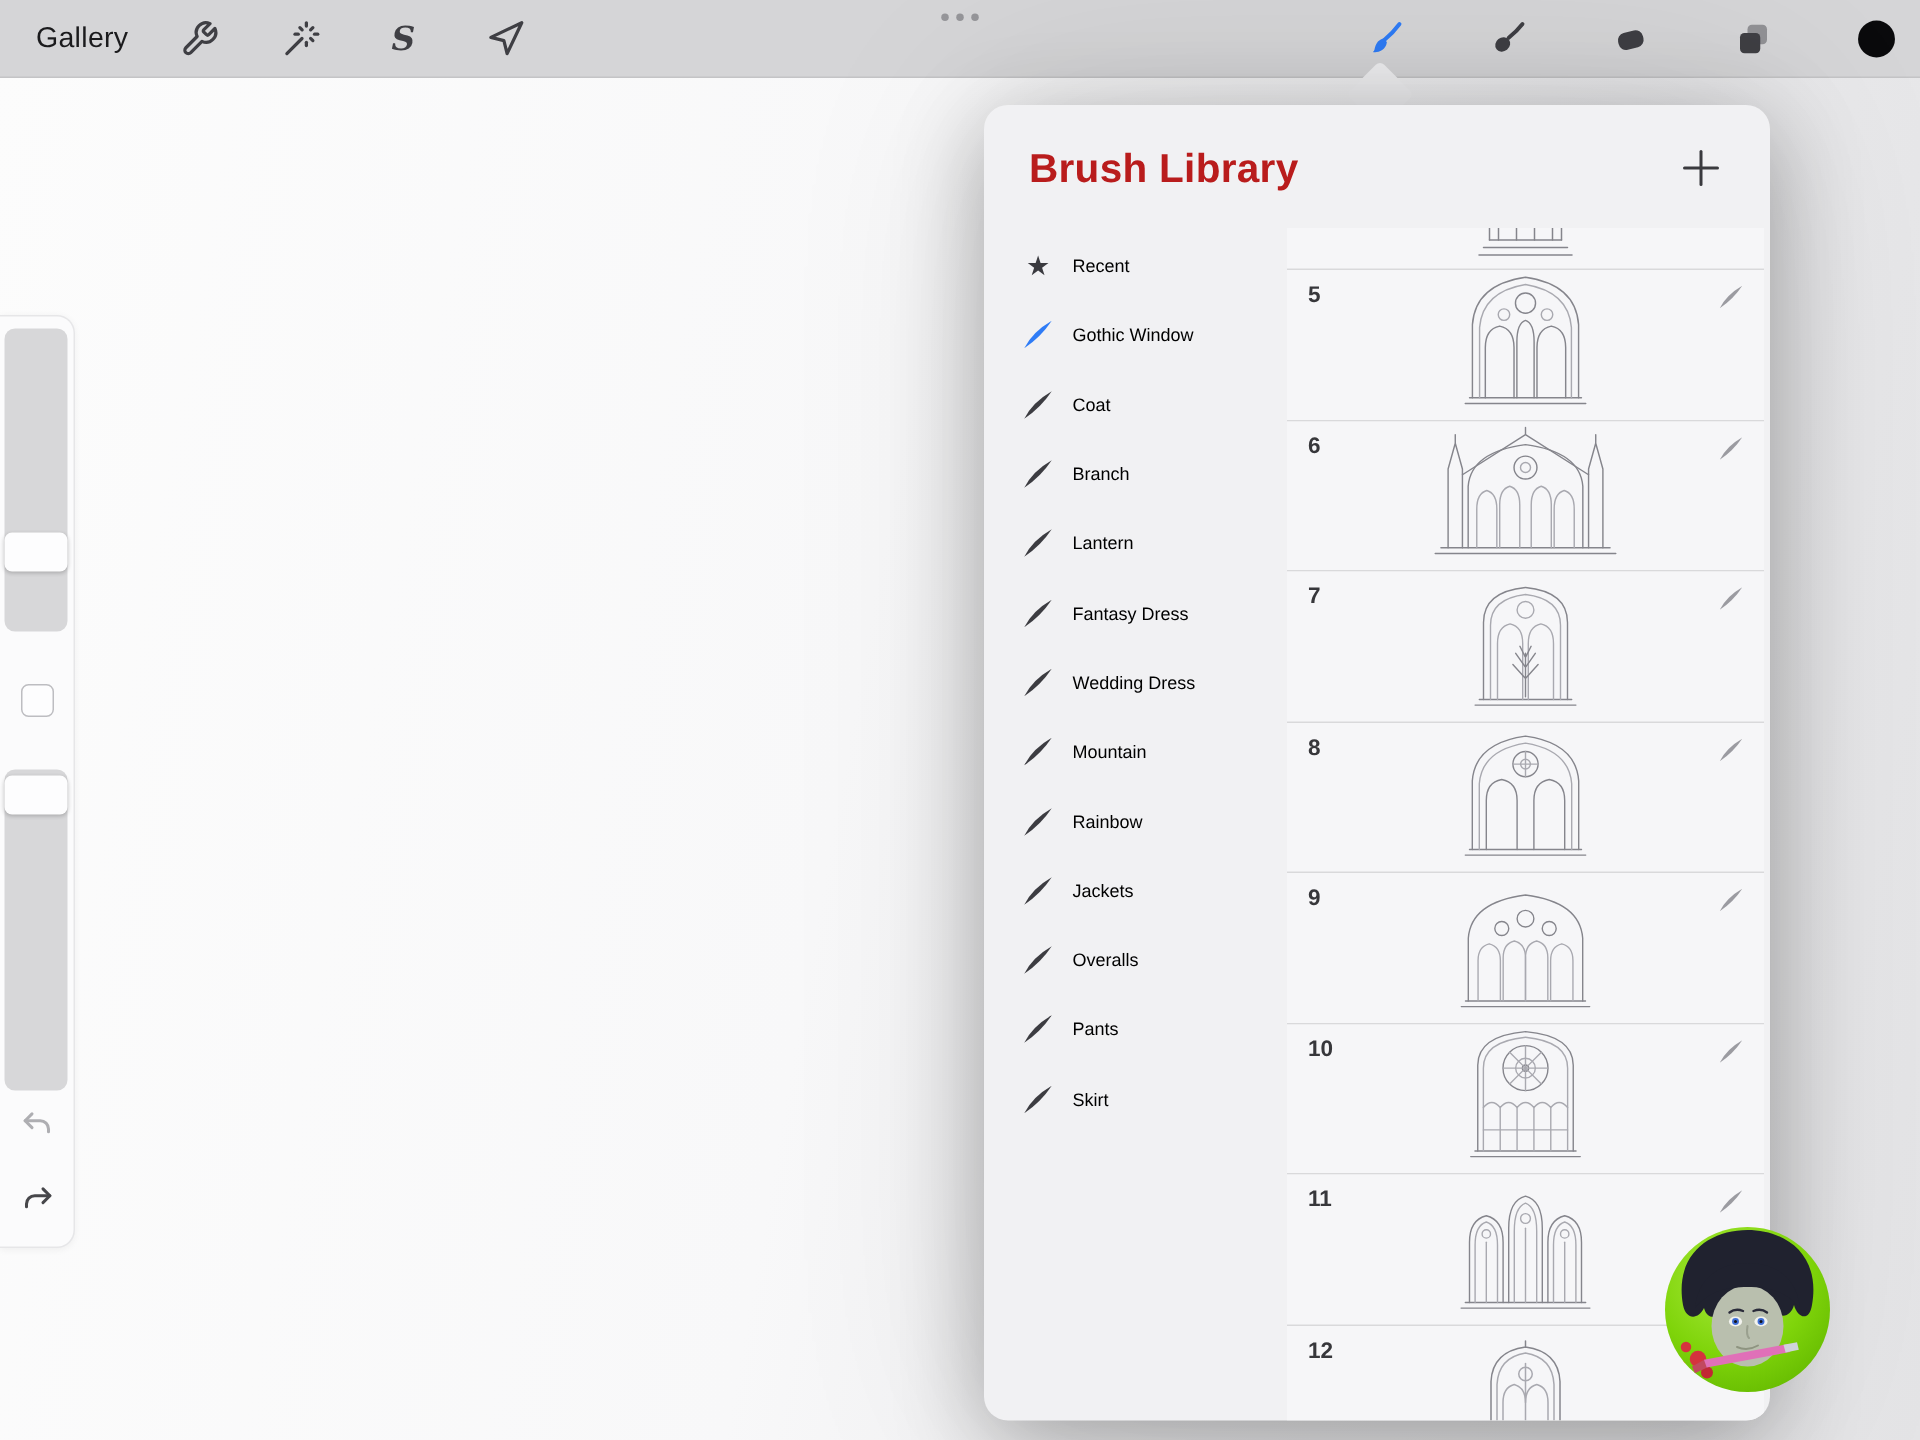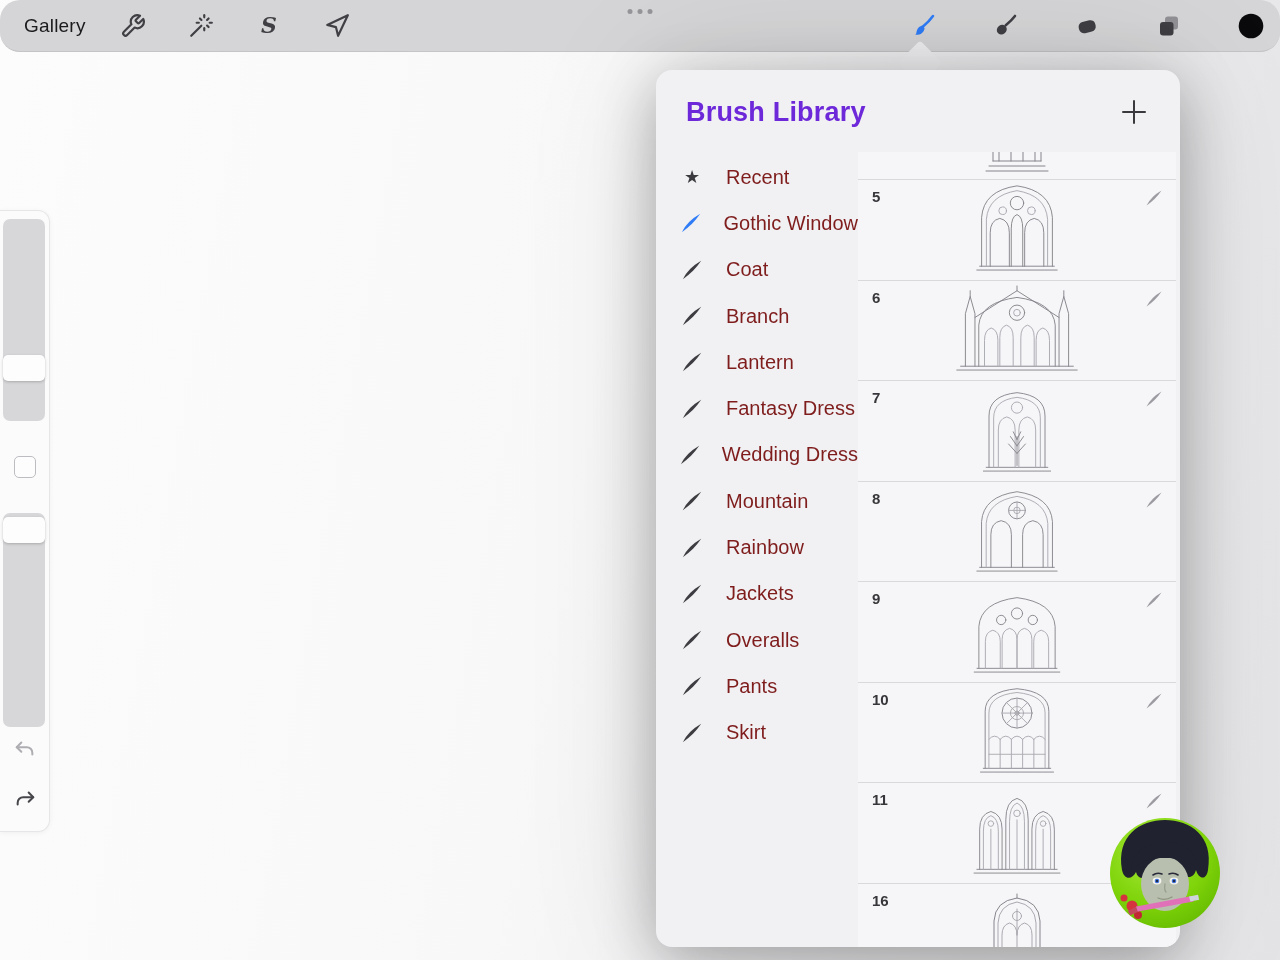--- a/index.html
+++ b/index.html
@@ -6,21 +6,21 @@
   html,body { width:1280px; height:960px; overflow:hidden; }
   body {
     font-family:"Liberation Sans","DejaVu Sans",sans-serif;
     position:relative;
     background:linear-gradient(100deg,#fcfcfc 0%,#f8f8f9 45%,#ececee 72%,#e4e4e6 100%);
   }
   
   .toolbar {
     position:absolute; top:0; left:0; right:0; height:52px;
     background:#d5d5d7; border-bottom:1px solid rgba(0,0,0,0.08);
-    display:flex; align-items:center; z-index:30;border-radius:20px;
+    display:flex; align-items:center; z-index:30;
   }
   .gallery-btn { margin-left:24px; font-size:19px; color:#1b1b1d; letter-spacing:.2px; cursor:default; }
   .tb-left { display:flex; gap:42px; margin-left:34px; }
   .tb-right { position:absolute; right:16px; top:0; height:52px; display:flex; gap:56px; align-items:center; }
   .tb-icon { width:26px; height:26px; display:flex; align-items:center; justify-content:center; }
   .tb-icon svg { width:26px; height:26px; }
   .drag-dots { position:absolute; left:50%; top:9px; transform:translateX(-50%); display:flex; gap:5px; }
   .drag-dots i { width:5px; height:5px; border-radius:50%; background:#96969a; display:block; }
 
   
@@ -48,33 +48,33 @@
   .panel {
     position:absolute; left:656px; top:70px; width:524px; height:877px; z-index:40;
     background:#f1f1f3; border-radius:16px; overflow:hidden;
     box-shadow:0 14px 60px rgba(0,0,0,0.30), 0 0 140px rgba(0,0,0,0.10);
   }
   .panel-arrow {
     position:absolute; z-index:39; left:904px; top:47px; width:32px; height:32px;
     background:#f1f1f3; transform:rotate(45deg); border-radius:4px;
   }
   .panel-header { position:relative; height:82px; }
-  .panel-title { position:absolute; left:30px; top:27px; font-size:27px; font-weight:bold; color:#6d28d9; letter-spacing:.2px; }
+  .panel-title { position:absolute; left:30px; top:27px; font-size:27px; font-weight:bold; color:#b91c1c; letter-spacing:.2px; }
   .add-btn { position:absolute; right:30px; top:26px; width:32px; height:32px; display:flex; align-items:center; justify-content:center; }
   .add-btn svg { width:28px; height:28px; }
   .panel-body { display:flex; height:795px; }
 
   
   .cat-list { width:202px; padding-top:2px; overflow:hidden; }
   .cat-item { display:flex; align-items:center; height:46.3px; cursor:default; }
   .cat-icon { width:36px; margin-left:18px; display:flex; align-items:center; justify-content:center;
               font-size:18px; color:#3a3a3f; }
   .cat-icon svg { width:22px; height:22px; fill:#3c3c41; }
   .cat-item.selected .cat-icon svg { fill:#2f7cf6; }
-  .cat-label { margin-left:16px; font-size:20px; color:#7f1d1d; white-space:nowrap; }
+  .cat-label { margin-left:5px; font-size:12px; color:#000000; white-space:nowrap; }
 
   
   .brush-list { flex:1; margin-right:4px; overflow:hidden; }
   .brush-row { position:relative; height:100.5px; background:#f6f6f8; border-bottom:1px solid #d9d9db; }
   .brush-row.partial { height:28px; }
   .brush-number { position:absolute; left:14px; top:8px; font-size:15px; font-weight:bold; color:#37373b; }
   .row-swoosh { position:absolute; right:13px; top:9px; }
   .row-swoosh svg { width:18px; height:18px; fill:#9b9ba1; }
   .thumb { position:absolute; left:50%; bottom:5px; transform:translateX(-50%); }
   .brush-row.last .thumb { bottom:auto; top:9px; }
@@ -455,21 +455,21 @@
             <circle class="lt" cx="48" cy="25" r="3.5"></circle>
             <path d="M64 85 V42 Q64 26 76 23 Q88 26 88 42 V85"></path>
             <path class="lt" d="M68 85 V44 Q68 30 76 27.5 Q84 30 84 44 V85"></path>
             <path class="lt" d="M76 85 V42"></path>
             <circle class="lt" cx="76" cy="36" r="3"></circle>
           </svg>
         </div>
       </div>
 
       <div class="brush-row last">
-        <span class="brush-number">16</span>
+        <span class="brush-number">12</span>
         <div class="thumb">
           <svg class="gw" width="58" height="84" viewBox="0 0 58 84">
             <path d="M6 84 V28 Q7 8 29 5 Q51 8 52 28 V84 M29 5 V1"></path>
             <path class="lt" d="M10 84 V30 Q11 12 29 9 Q47 12 48 30 V84"></path>
             <path class="lt" d="M29 84 V16"></path>
             <circle class="lt" cx="29" cy="23" r="4.5"></circle>
             <path class="lt" d="M14 84 V42 Q14 32 21.5 30 Q29 32 29 42 M29 42 Q29 32 36.5 30 Q44 32 44 42 V84"></path>
           </svg>
         </div>
       </div>

